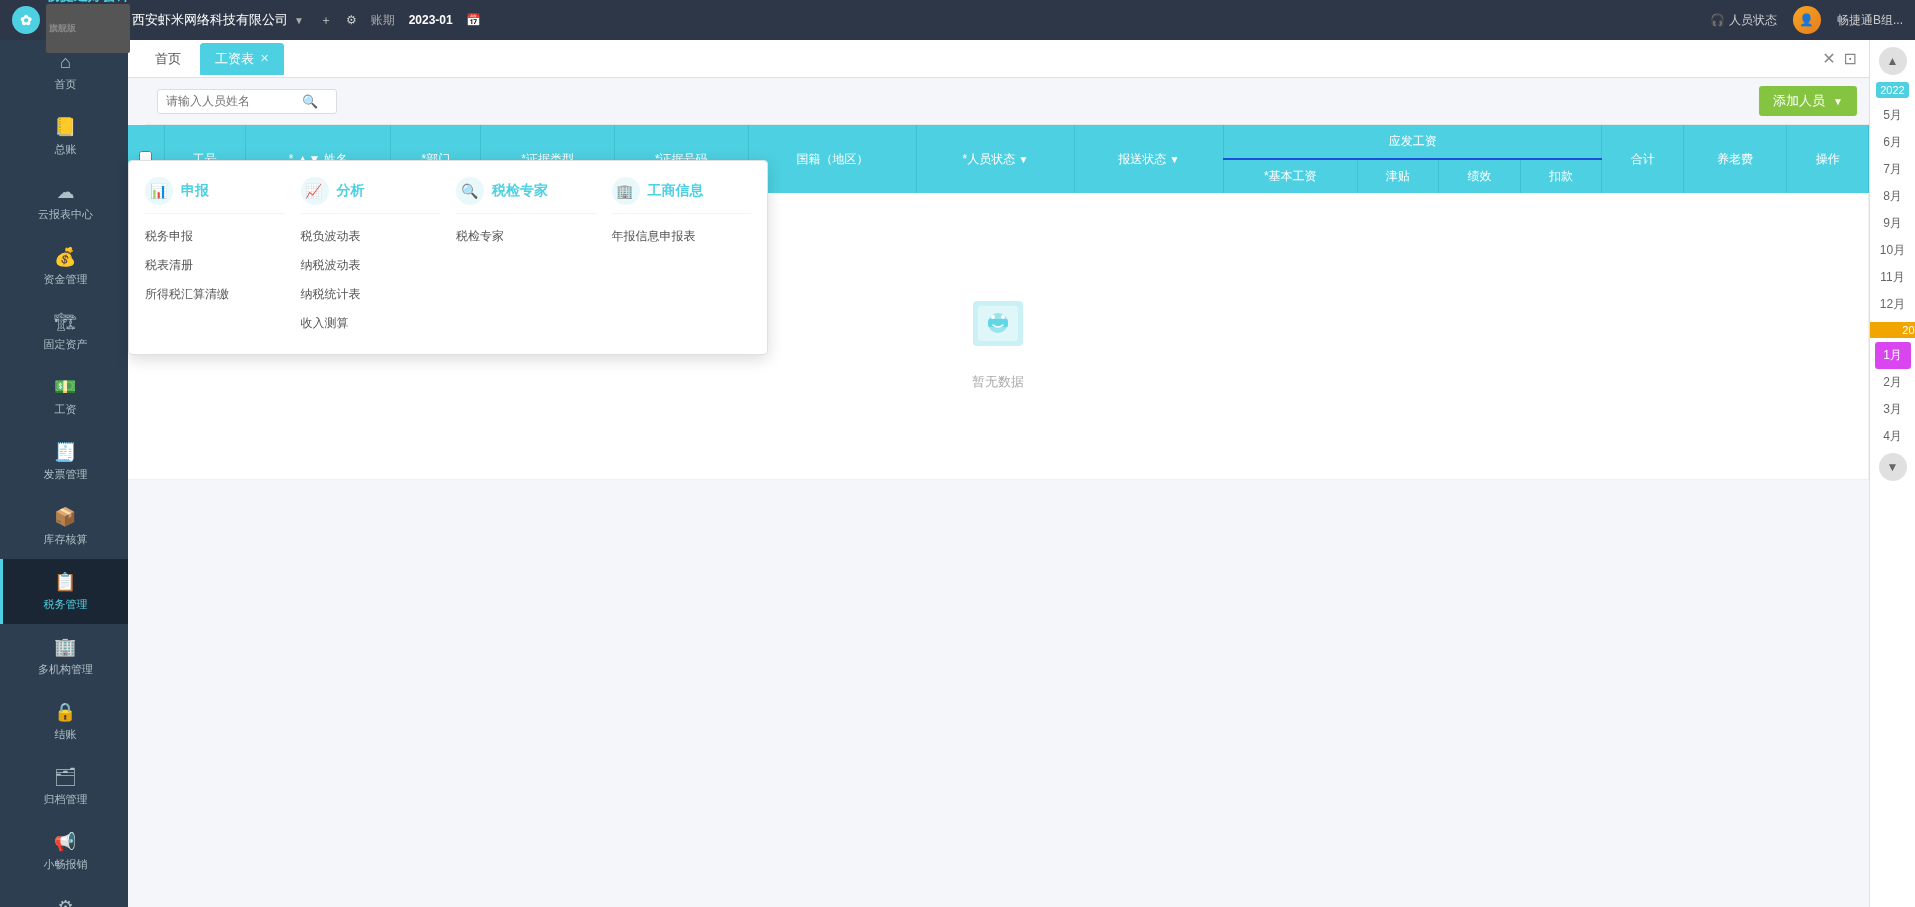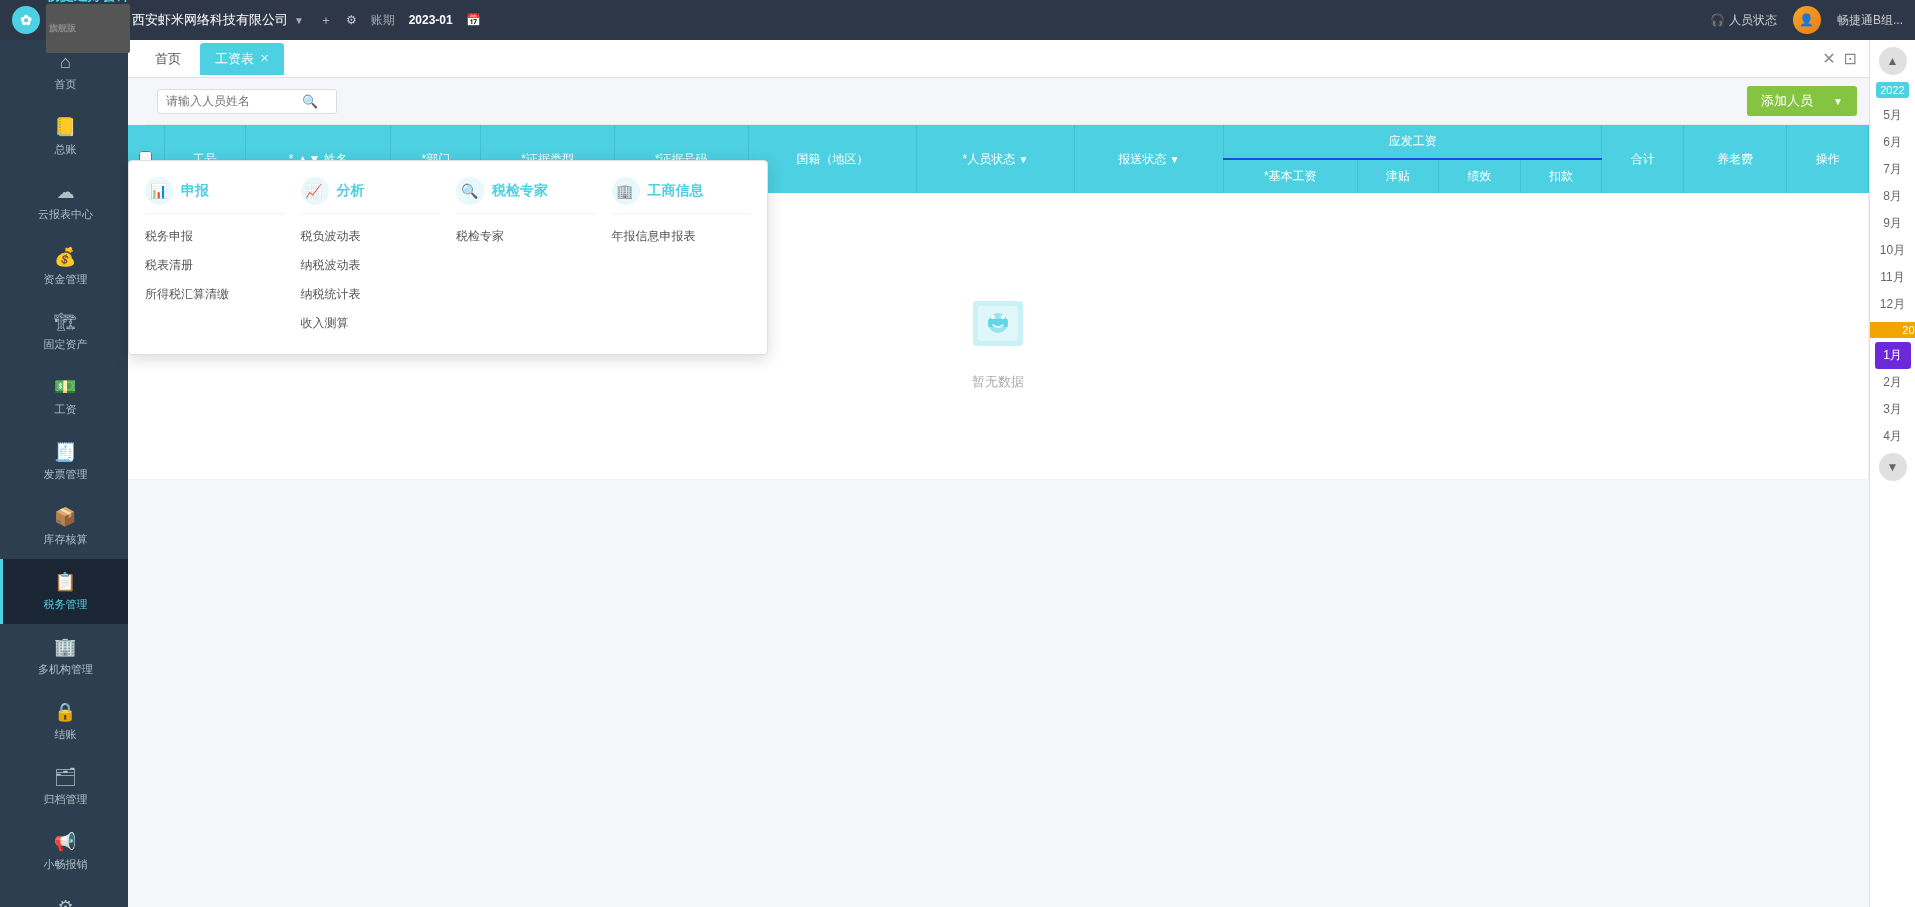--- a/index.html
+++ b/index.html
@@ -174,21 +174,21 @@
     .btn-add-person {
       background: #85c440;
       color: #fff;
       border: none;
       border-radius: 3px;
       padding: 6px 14px;
       font-size: 13px;
       cursor: pointer;
       display: flex;
       align-items: center;
-      gap: 20px;
+      gap: 8px;
       margin-left: auto;
     }
     .btn-add-arrow { font-size: 10px; }
     .toolbar-actions {
       display: flex;
       align-items: center;
       gap: 14px;
       color: #555;
       font-size: 12px;
     }
@@ -314,21 +314,21 @@
     }
     .rp-month {
       width: 36px;
       text-align: center;
       padding: 5px 2px;
       color: #666;
       cursor: pointer;
       font-size: 12px;
       border-radius: 3px;
     }
-    .rp-month.active { background: #6d28d9; color: #fff; border-radius: 3px; }
+    .rp-month.active { background: #d946ef; color: #fff; border-radius: 3px; }
     .rp-nav {
       width: 28px; height: 28px;
       background: #e0e0e0;
       border-radius: 50%;
       display: flex; align-items: center; justify-content: center;
       cursor: pointer;
       font-size: 12px;
       color: #666;
       margin: 3px 0;
     }

